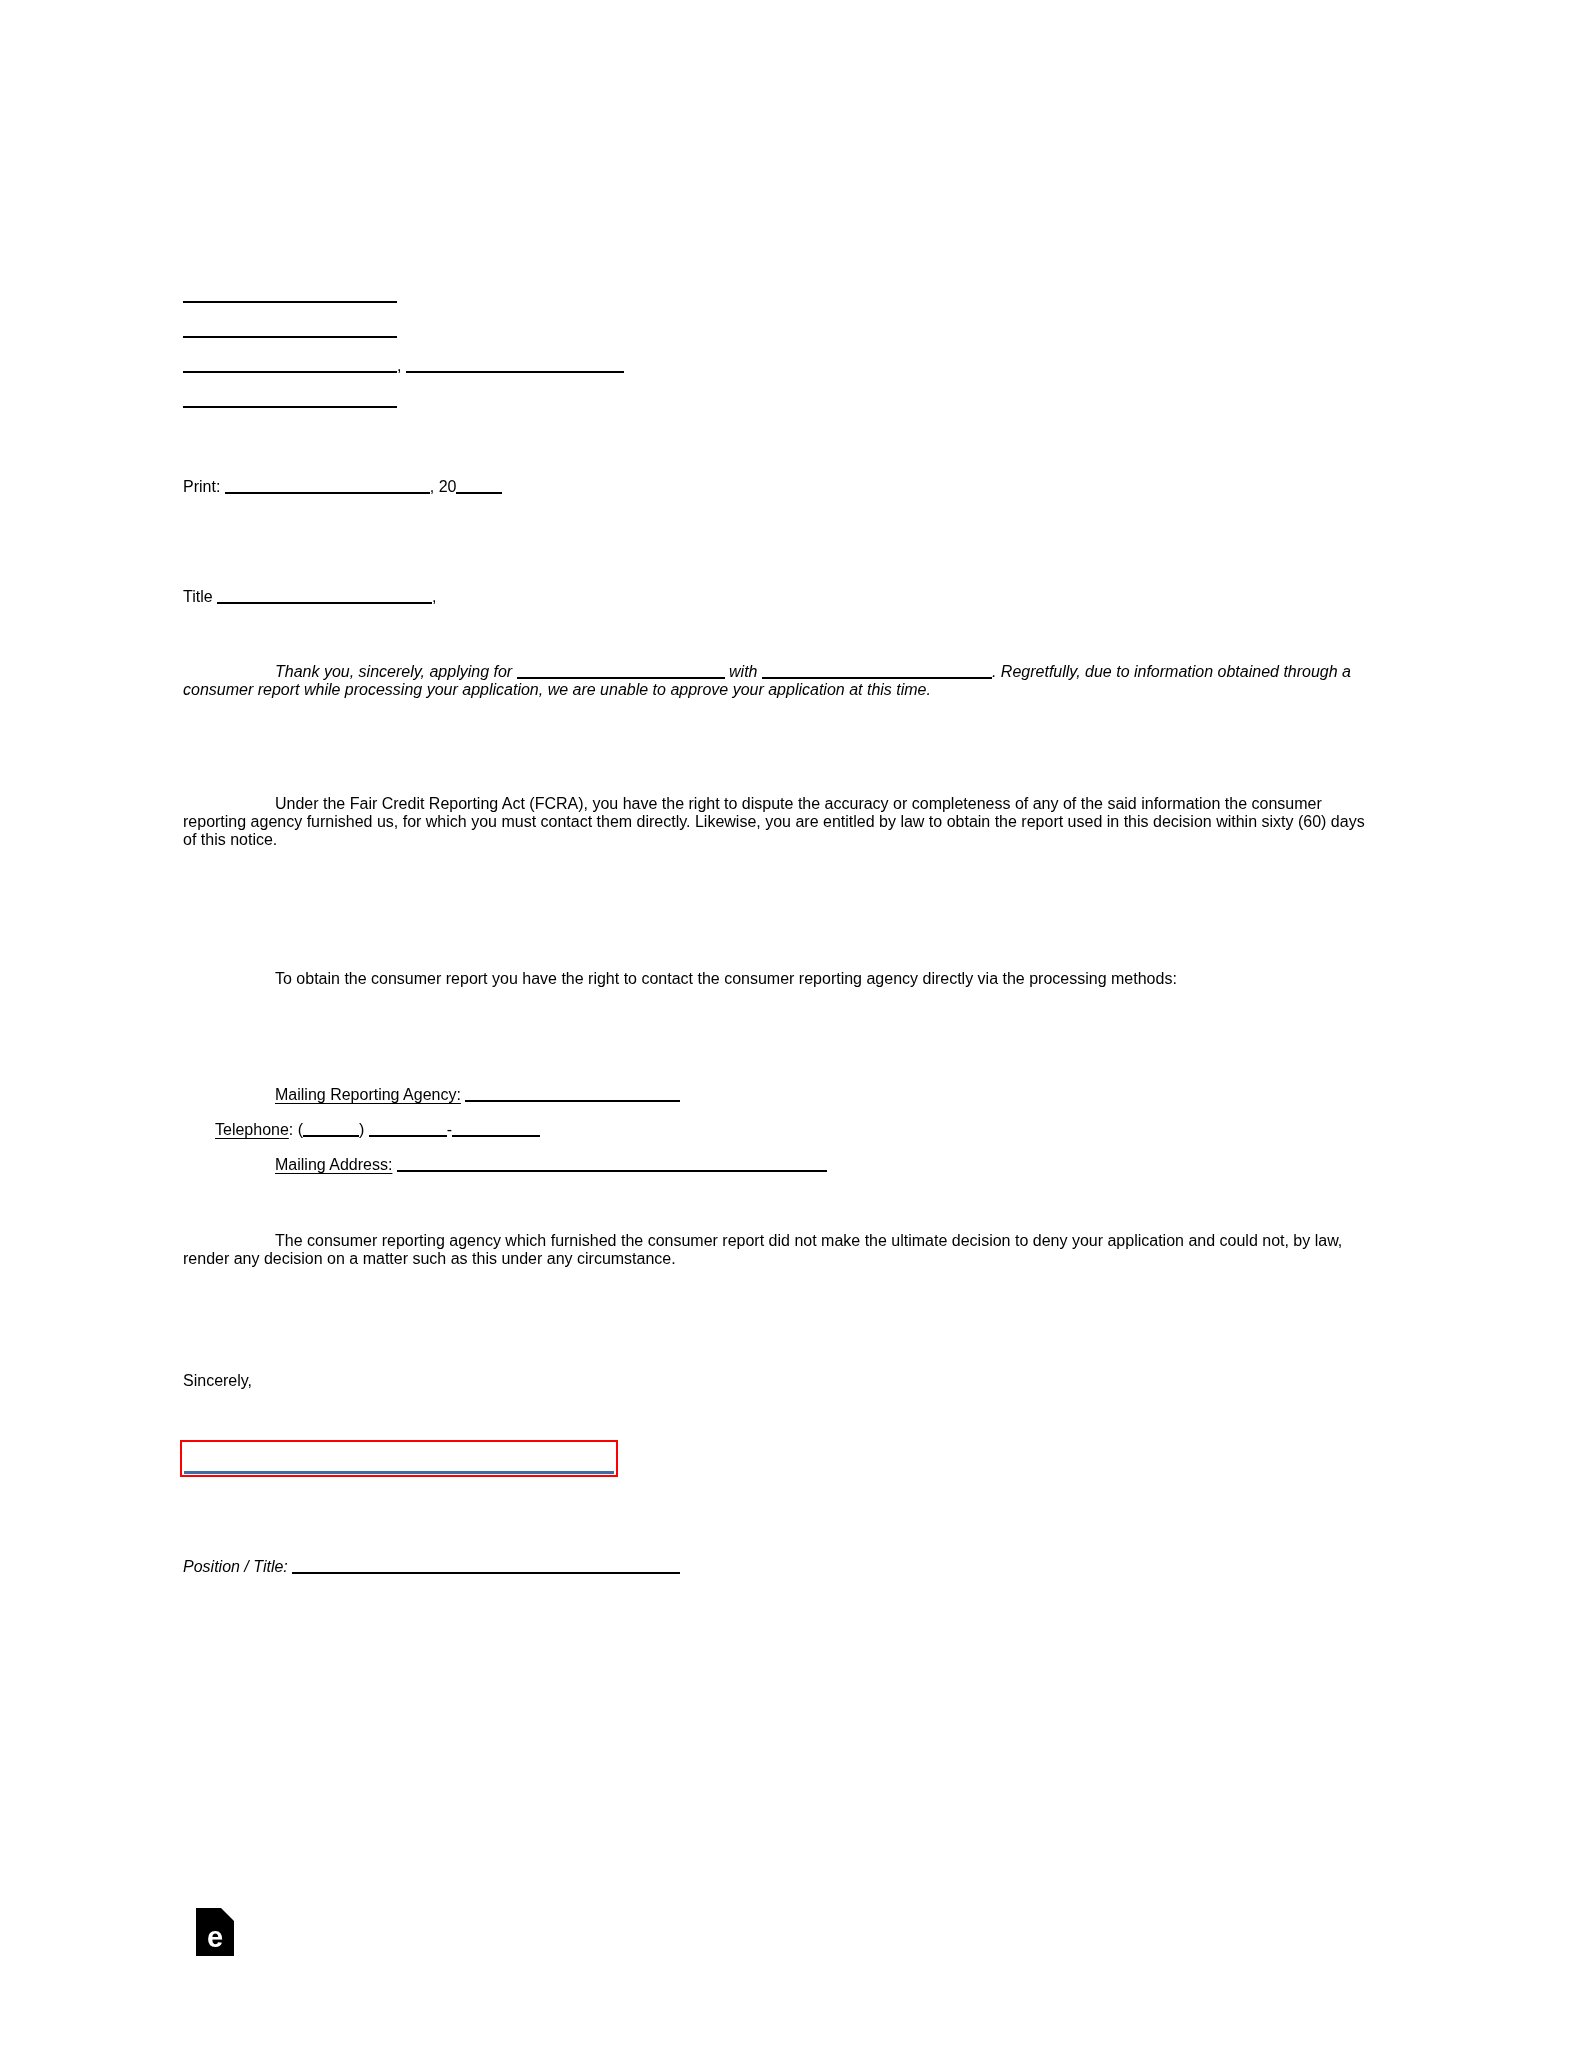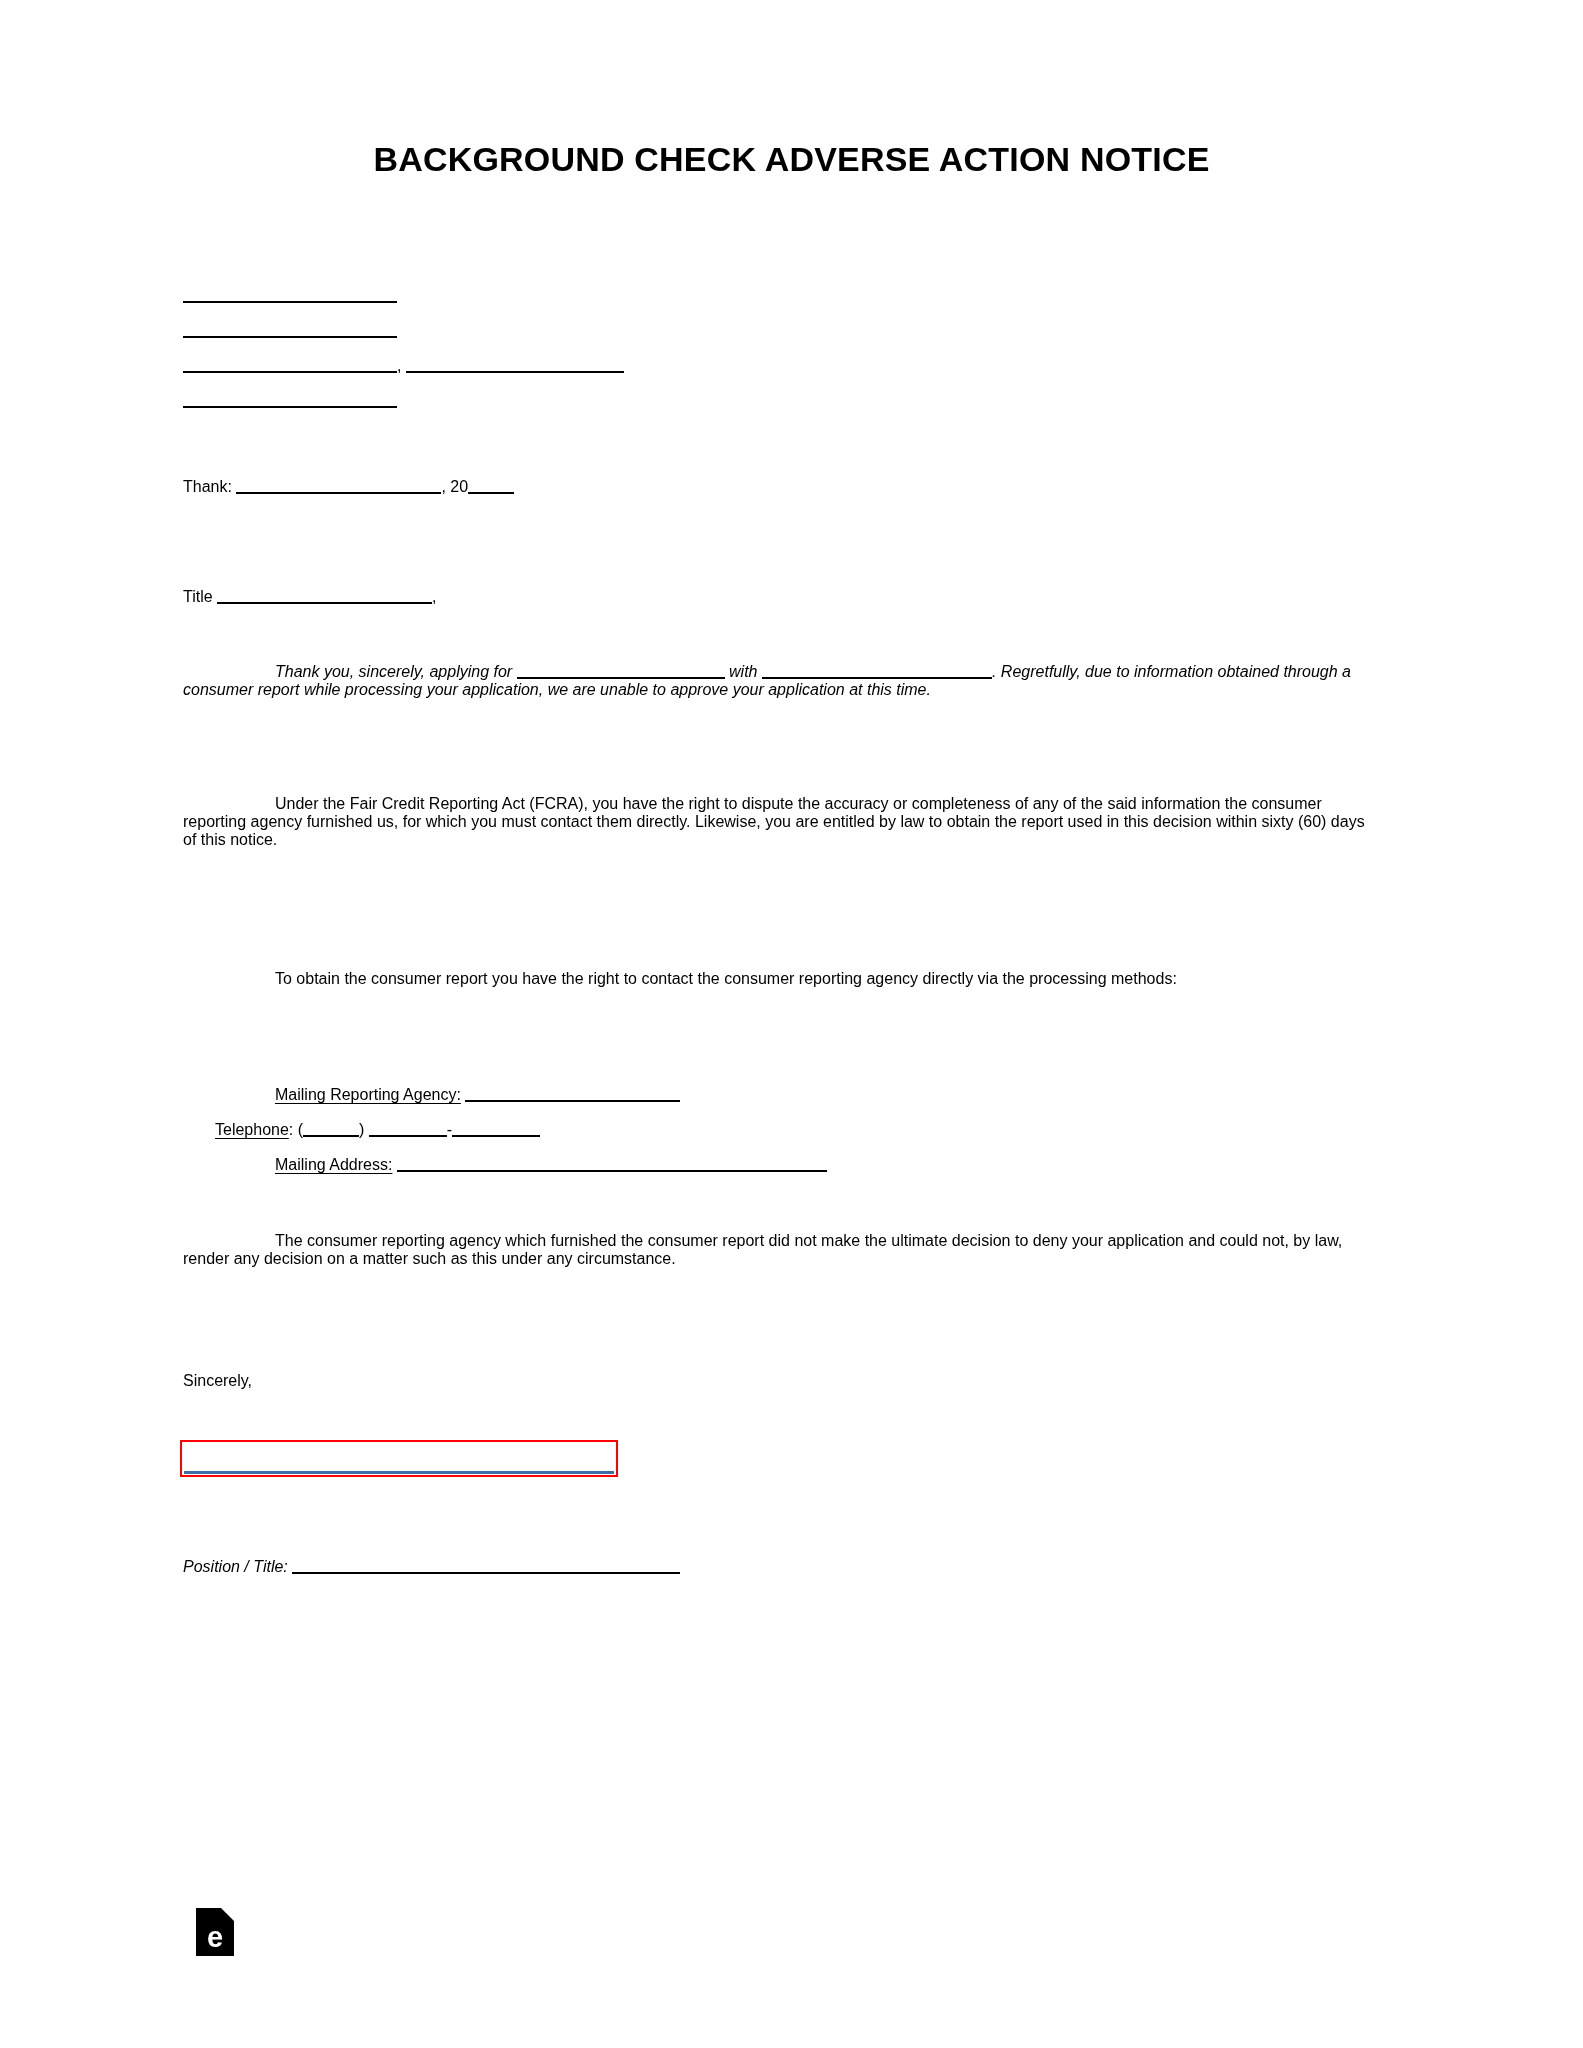--- a/index.html
+++ b/index.html
@@ -98,37 +98,36 @@
     top: 1908px;
     width: 38px;
     height: 48px;
   }
 </style>
 </head>
 <body>
 
 <div class="page">
 
-  <div class="doc-title">BACKGROUND CHECK ADVERSE ACTION NOTICE</div>
 
   <div class="blk" style="left:183px; top:279px;">
     <span class="ln"><span class="fill fill-addr"></span></span>
   </div>
   <div class="blk" style="left:183px; top:314px;">
     <span class="ln"><span class="fill fill-addr"></span></span>
   </div>
   <div class="blk" style="left:183px; top:349px;">
     <span class="ln"><span class="fill fill-addr"></span><span>,</span> <span class="fill fill-addr2"></span></span>
   </div>
   <div class="blk" style="left:183px; top:384px;">
     <span class="ln"><span class="fill fill-addr"></span></span>
   </div>
 
   <div class="blk" style="left:183px; top:470px;">
-    <span class="ln"><span>Thank:</span> <span class="fill fill-date"></span>, <span>20</span><span class="fill fill-yy"></span></span>
+    <span class="ln"><span>Print:</span> <span class="fill fill-date"></span>, <span>20</span><span class="fill fill-yy"></span></span>
   </div>
 
   <div class="blk" style="left:183px; top:580px;">
     <span class="ln"><span>Title</span> <span class="fill fill-dear"></span><span>,</span></span>
   </div>
 
   <div class="blk para" style="left:183px; top:655px; width:1185px;font-style:italic;"><span>Thank you, sincerely, applying for</span> <span class="fill fill-pos"></span> <span>with</span> <span class="fill fill-with"></span><span>. Regretfully, due to information obtained through a consumer report while processing your application, we are unable to approve your application at this time.</span></div>
 
   <div class="blk para" style="left:183px; top:795px; width:1185px;">Under the Fair Credit Reporting Act (FCRA), you have the right to dispute the accuracy or completeness of any of the said information the consumer reporting agency furnished us, for which you must contact them directly. Likewise, you are entitled by law to obtain the report used in this decision within sixty (60) days of this notice.</div>
 

